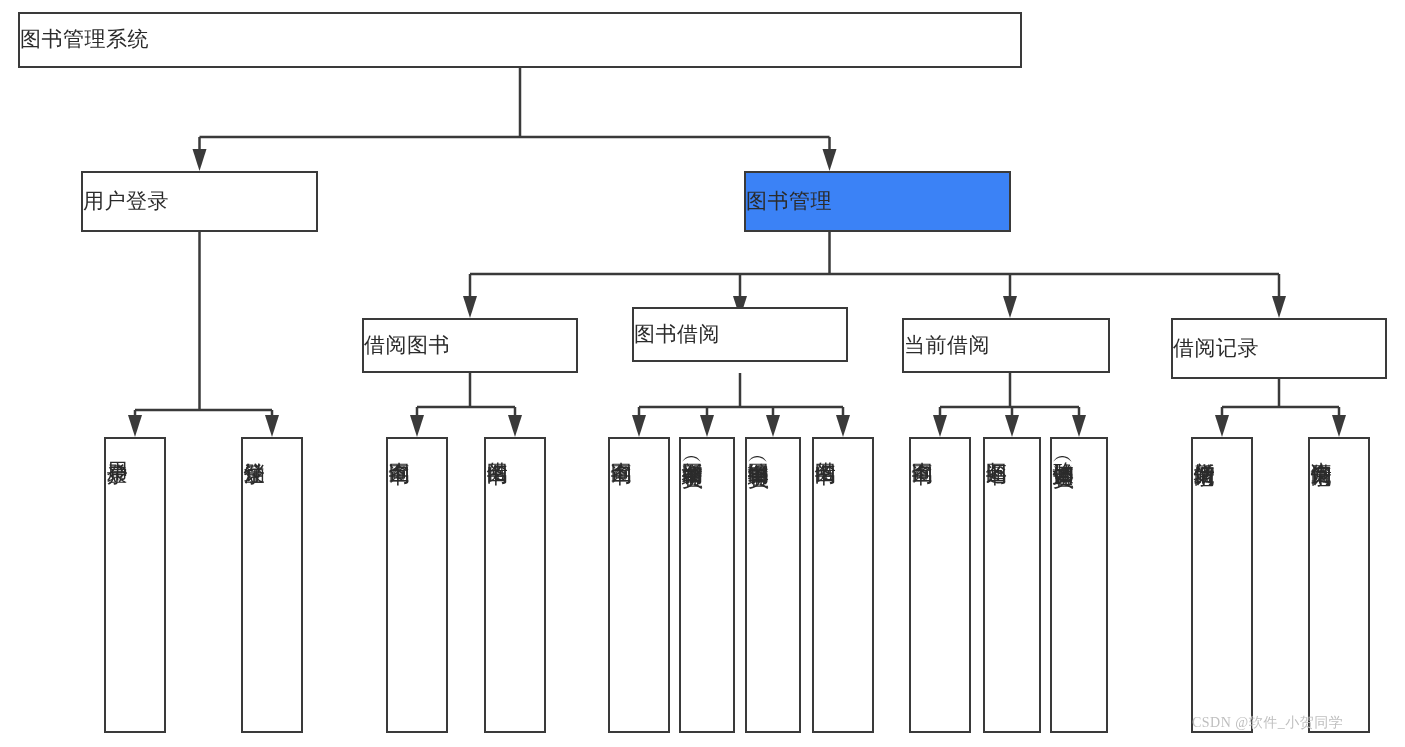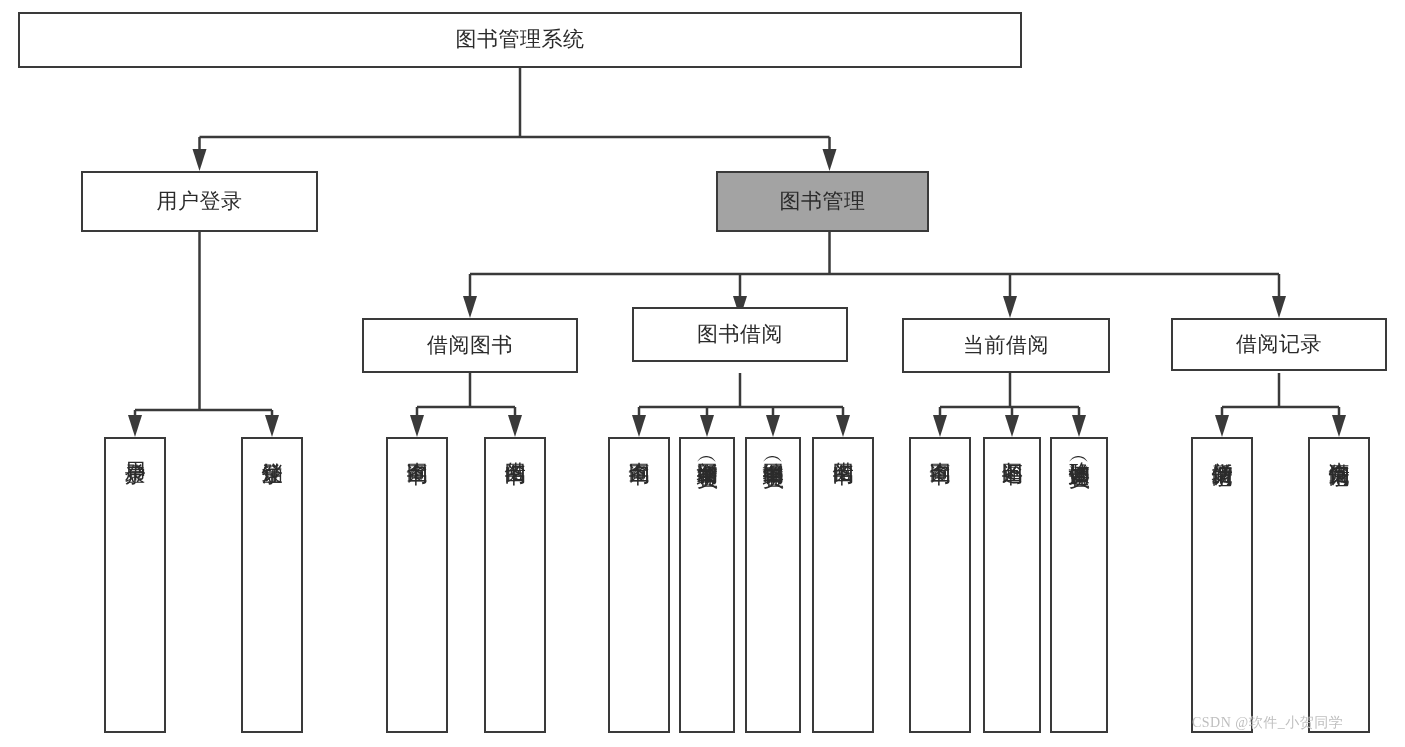--- a/index.html
+++ b/index.html
@@ -27,21 +27,21 @@
     height: 747px;
     pointer-events: none;
   }
   .node {
     position: absolute;
     box-sizing: border-box;
     background: #ffffff;
     border: 2px solid #3a3a3a;
     display: flex;
     align-items: center;
-    justify-content: center;
+    justify-content: flex-start;
     color: #2b2b2b;
     z-index: 2;
   }
   .node .label {
     display: block;
     text-align: center;
     line-height: 1.12;
     letter-spacing: 0.5px;
   }
   .node.horizontal .label {
@@ -129,33 +129,33 @@
         <polygon points="1332,415 1346,415 1339,437" fill="#3a3a3a"></polygon>
       </g>
   </svg>
   <div id="node-layer">
       <div class="node horizontal" style="left: 18px; top: 12px; width: 1004px; height: 56px; border-color: rgb(58, 58, 58); background: rgb(255, 255, 255); color: rgb(43, 43, 43);">
         <span class="label">图书管理系统</span>
       </div>
       <div class="node horizontal" style="left: 81px; top: 171px; width: 237px; height: 61px; border-color: rgb(58, 58, 58); background: rgb(255, 255, 255); color: rgb(43, 43, 43);">
         <span class="label">用户登录</span>
       </div>
-      <div class="node horizontal" style="left: 716px; top: 171px; width: 213px; height: 61px; border-color: rgb(58, 58, 58); background: #a3a3a3; color: rgb(43, 43, 43);">
+      <div class="node horizontal" style="left: 744px; top: 171px; width: 267px; height: 61px; border-color: rgb(58, 58, 58); background: #3b82f6; color: rgb(43, 43, 43);">
         <span class="label">图书管理</span>
       </div>
       <div class="node horizontal" style="left: 362px; top: 318px; width: 216px; height: 55px; border-color: rgb(58, 58, 58); background: rgb(255, 255, 255); color: rgb(43, 43, 43);">
         <span class="label">借阅图书</span>
       </div>
       <div class="node horizontal" style="left: 632px; top: 307px; width: 216px; height: 55px; border-color: rgb(58, 58, 58); background: rgb(255, 255, 255); color: rgb(43, 43, 43);">
         <span class="label">图书借阅</span>
       </div>
       <div class="node horizontal" style="left: 902px; top: 318px; width: 208px; height: 55px; border-color: rgb(58, 58, 58); background: rgb(255, 255, 255); color: rgb(43, 43, 43);">
         <span class="label">当前借阅</span>
       </div>
-      <div class="node horizontal" style="left: 1171px; top: 318px; width: 216px; height: 53px; border-color: rgb(58, 58, 58); background: rgb(255, 255, 255); color: rgb(43, 43, 43);">
+      <div class="node horizontal" style="left: 1171px; top: 318px; width: 216px; height: 61px; border-color: rgb(58, 58, 58); background: rgb(255, 255, 255); color: rgb(43, 43, 43);">
         <span class="label">借阅记录</span>
       </div>
       <div class="node vertical" style="left: 104px; top: 437px; width: 62px; height: 296px; border-color: rgb(58, 58, 58); background: rgb(255, 255, 255); color: rgb(43, 43, 43);">
         <span class="label">用户登录</span>
       </div>
       <div class="node vertical" style="left: 241px; top: 437px; width: 62px; height: 296px; border-color: rgb(58, 58, 58); background: rgb(255, 255, 255); color: rgb(43, 43, 43);">
         <span class="label">注销登录</span>
       </div>
       <div class="node vertical" style="left: 386px; top: 437px; width: 62px; height: 296px; border-color: rgb(58, 58, 58); background: rgb(255, 255, 255); color: rgb(43, 43, 43);">
         <span class="label">查询图书</span>

